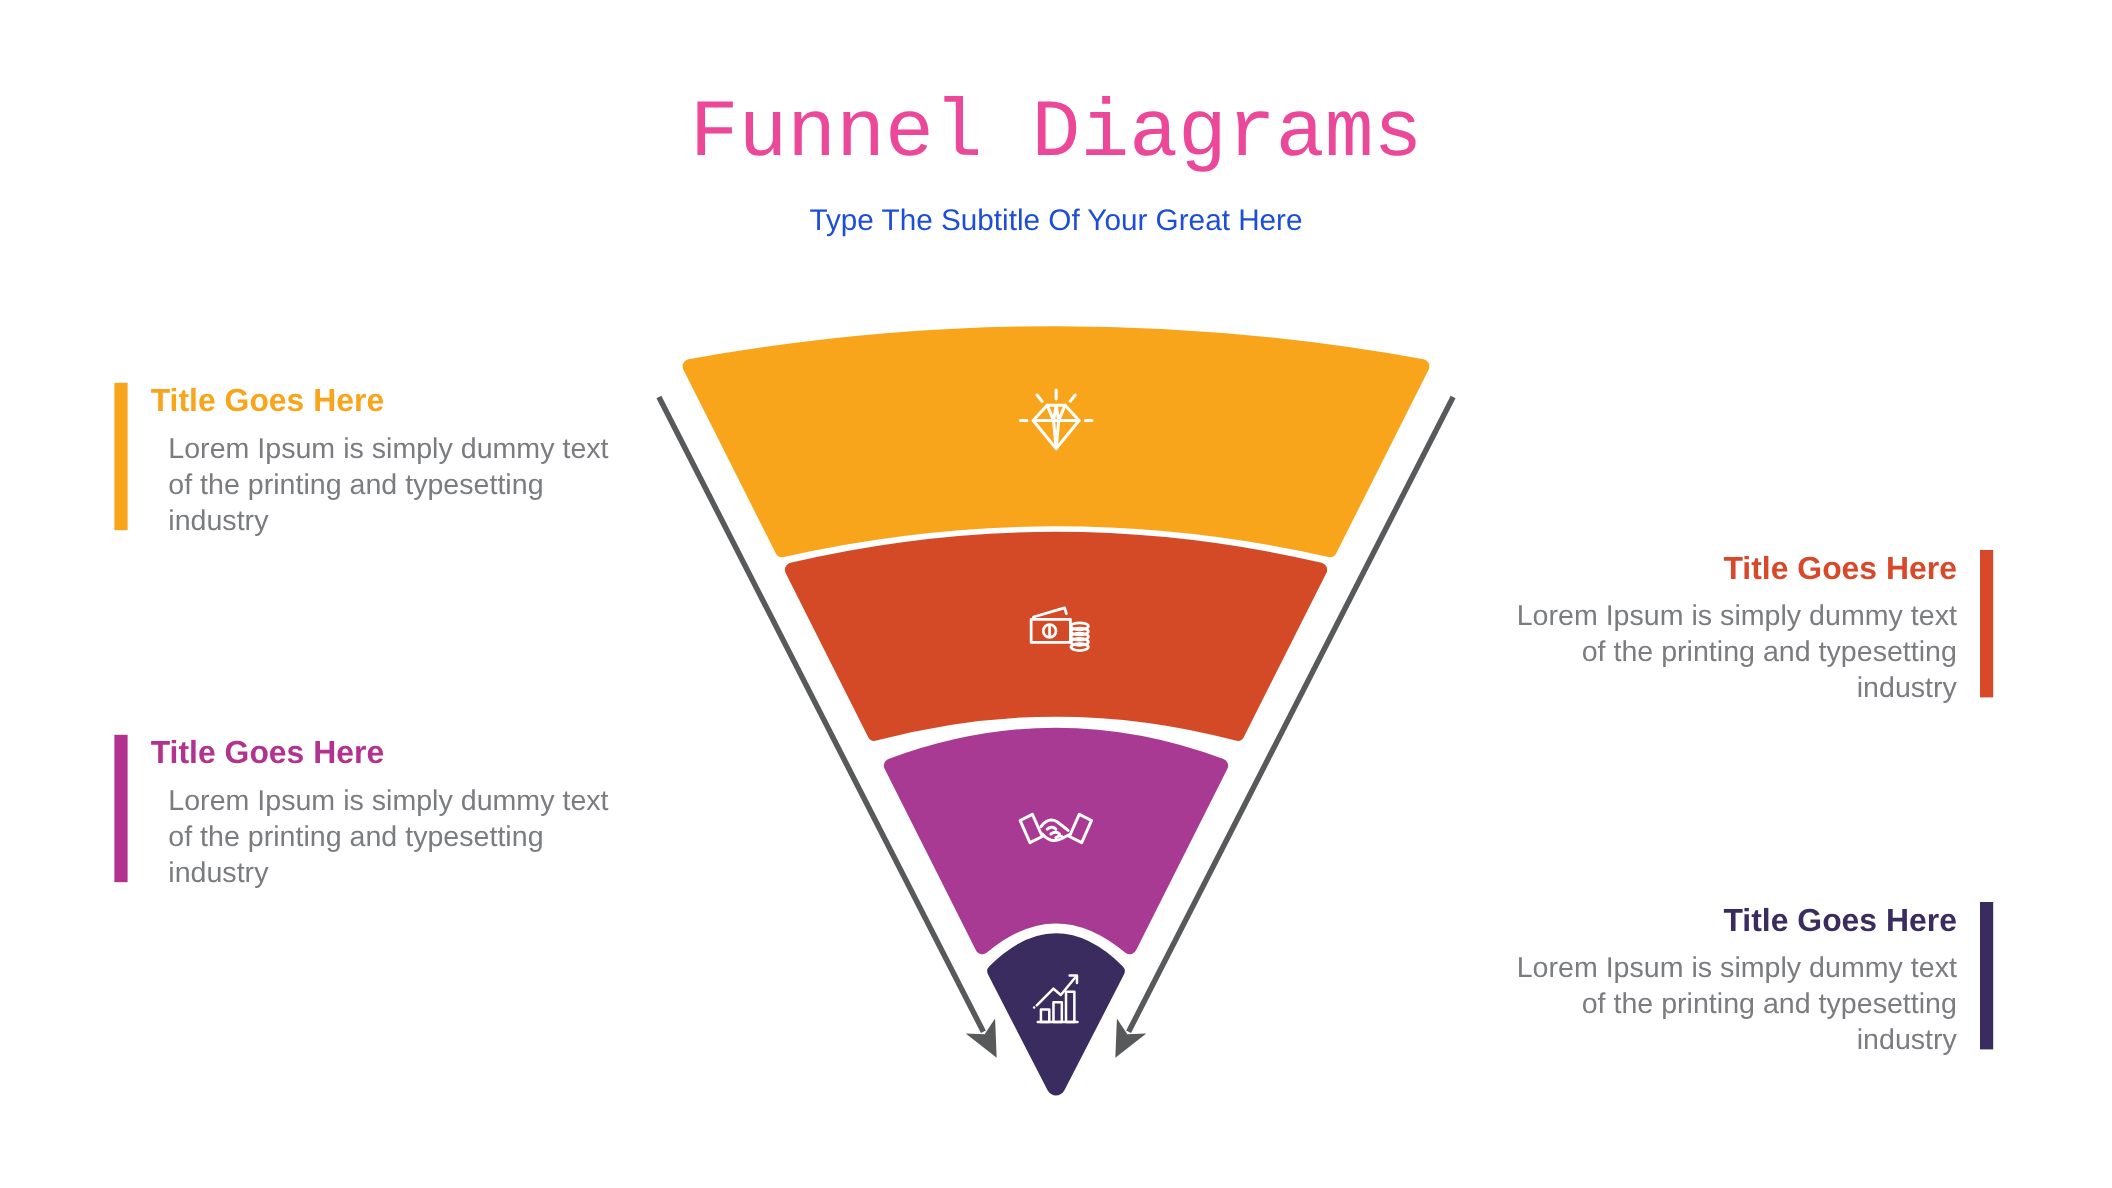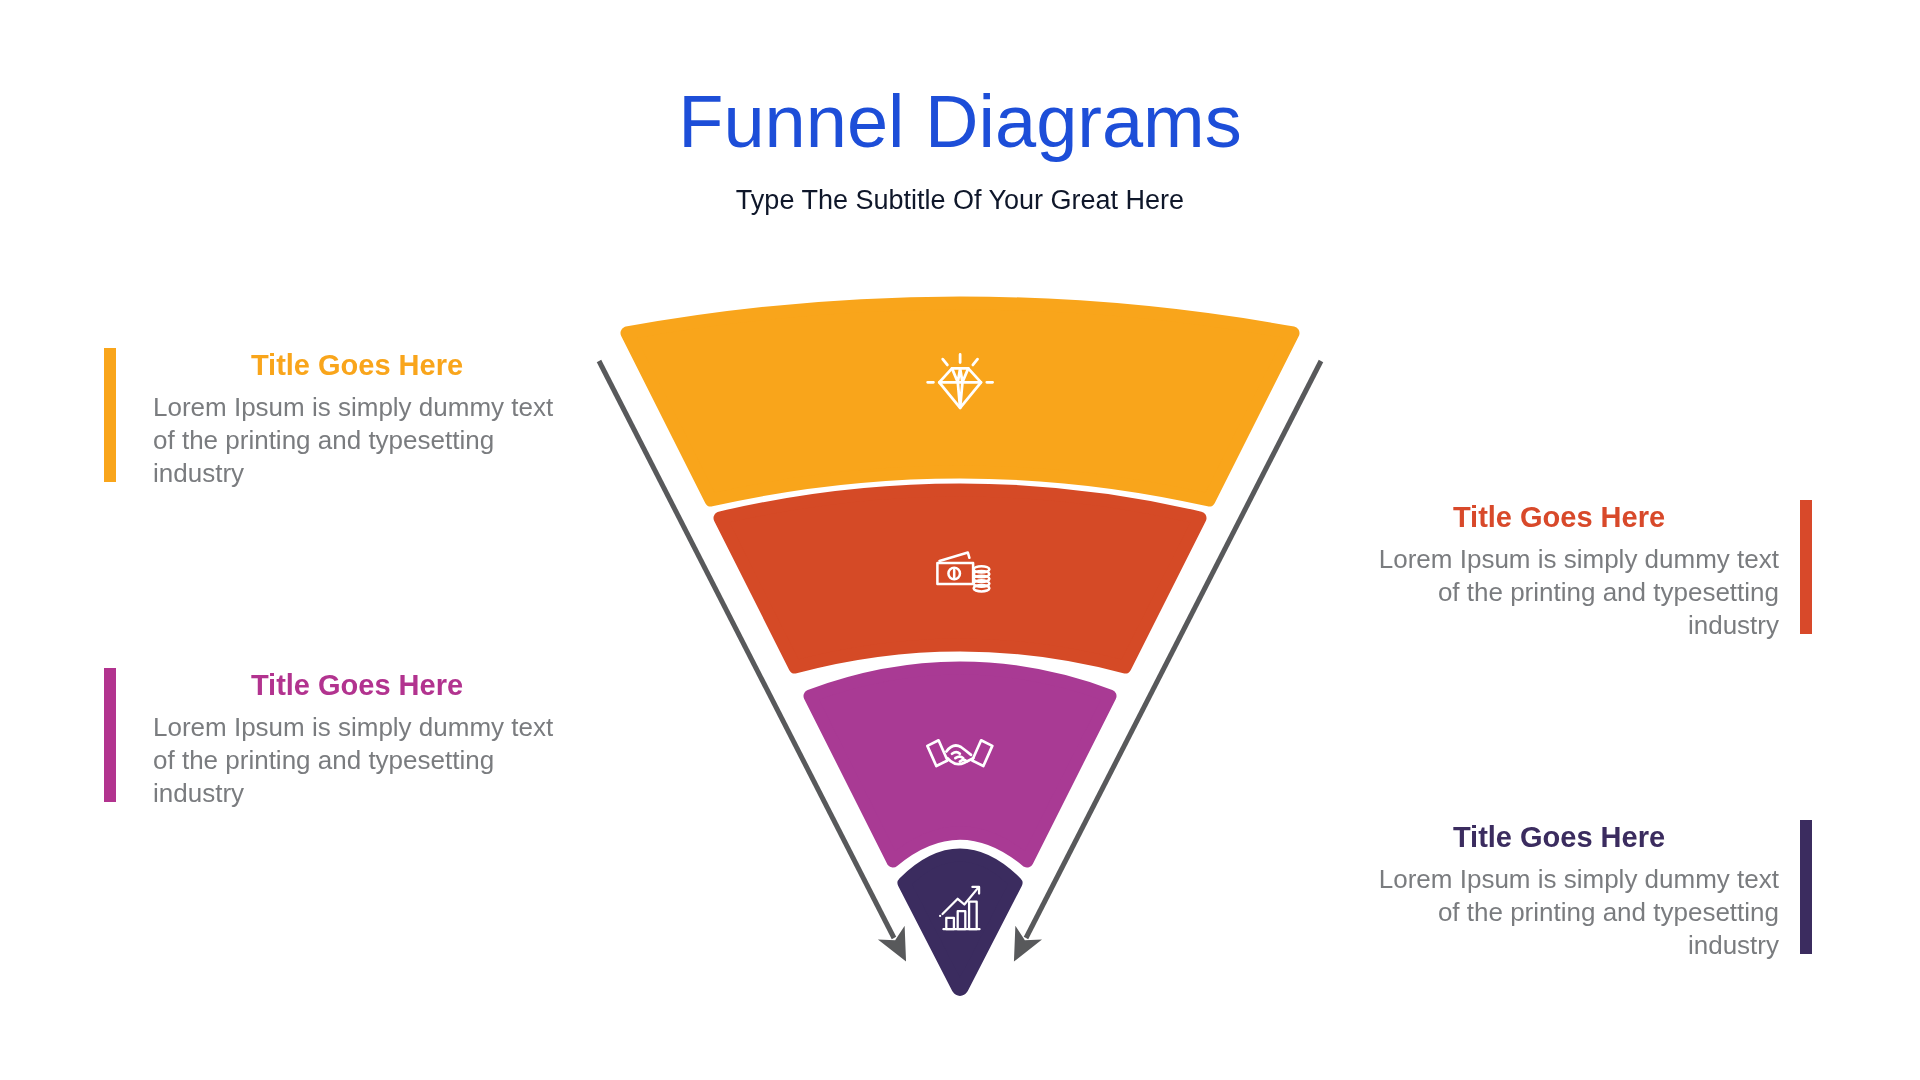--- a/index.html
+++ b/index.html
@@ -15,39 +15,39 @@
   .funnel-svg{position:absolute;left:0;top:0;width:1920px;height:1080px;}
 
   .callout{position:absolute;display:flex;align-items:flex-start;}
   .callout .accent-bar{width:12px;height:134px;flex:0 0 12px;}
   .callout.left .accent-bar{margin-right:21px;}
   .callout.right{flex-direction:row-reverse;}
   .callout.right .accent-bar{margin-left:21px;}
   .callout-text{width:440px;}
   .callout.left .callout-text{text-align:left;}
   .callout.right .callout-text{text-align:right;}
-  .callout-title{margin:0 0 9px 0;font-size:29px;line-height:34px;font-weight:700;text-align:center;}
+  .callout-title{margin:0 0 9px 0;font-size:29px;line-height:34px;font-weight:700;}
   .callout-body{font-size:26px;line-height:33px;font-weight:400;}
   .callout-body div{white-space:nowrap;margin-left:16px;}
 
   #cl1{left:104px;top:348px;}
   #cl2{left:104px;top:668px;}
   #cr1{right:108px;top:500px;}
   #cr2{right:108px;top:820px;}
 
   svg .icon{stroke:#ffffff;stroke-width:2.4;fill:none;
             stroke-linecap:round;stroke-linejoin:round;}
 </style>
 </head>
 <body>
 
 <div class="slide">
 
-  <h1 class="slide-title" style="color: #1d4ed8;">Funnel Diagrams</h1>
-  <p class="slide-subtitle" style="color: #0f172a;">Type The Subtitle Of Your Great Here</p>
+  <h1 class="slide-title" style="color: #ec4899; font-family: Liberation Mono, monospace;">Funnel Diagrams</h1>
+  <p class="slide-subtitle" style="color: #1d4ed8;">Type The Subtitle Of Your Great Here</p>
 
   <svg class="funnel-svg" viewBox="0 0 1920 1080">
     <defs>
       <marker id="arrowhead" orient="auto" markerUnits="strokeWidth" markerWidth="7.5" markerHeight="7" refX="1.2" refY="3">
         <path d="M0 0 L6.5 3 L0 6 L1.7 3 Z" fill="#58595B"></path>
       </marker>
     </defs>
 
     <path d="M599 361 L894 938" stroke-width="5" fill="none" marker-end="url(#arrowhead)" stroke="#58595B"></path>
     <path d="M1321 361 L1026 938" stroke-width="5" fill="none" marker-end="url(#arrowhead)" stroke="#58595B"></path>

